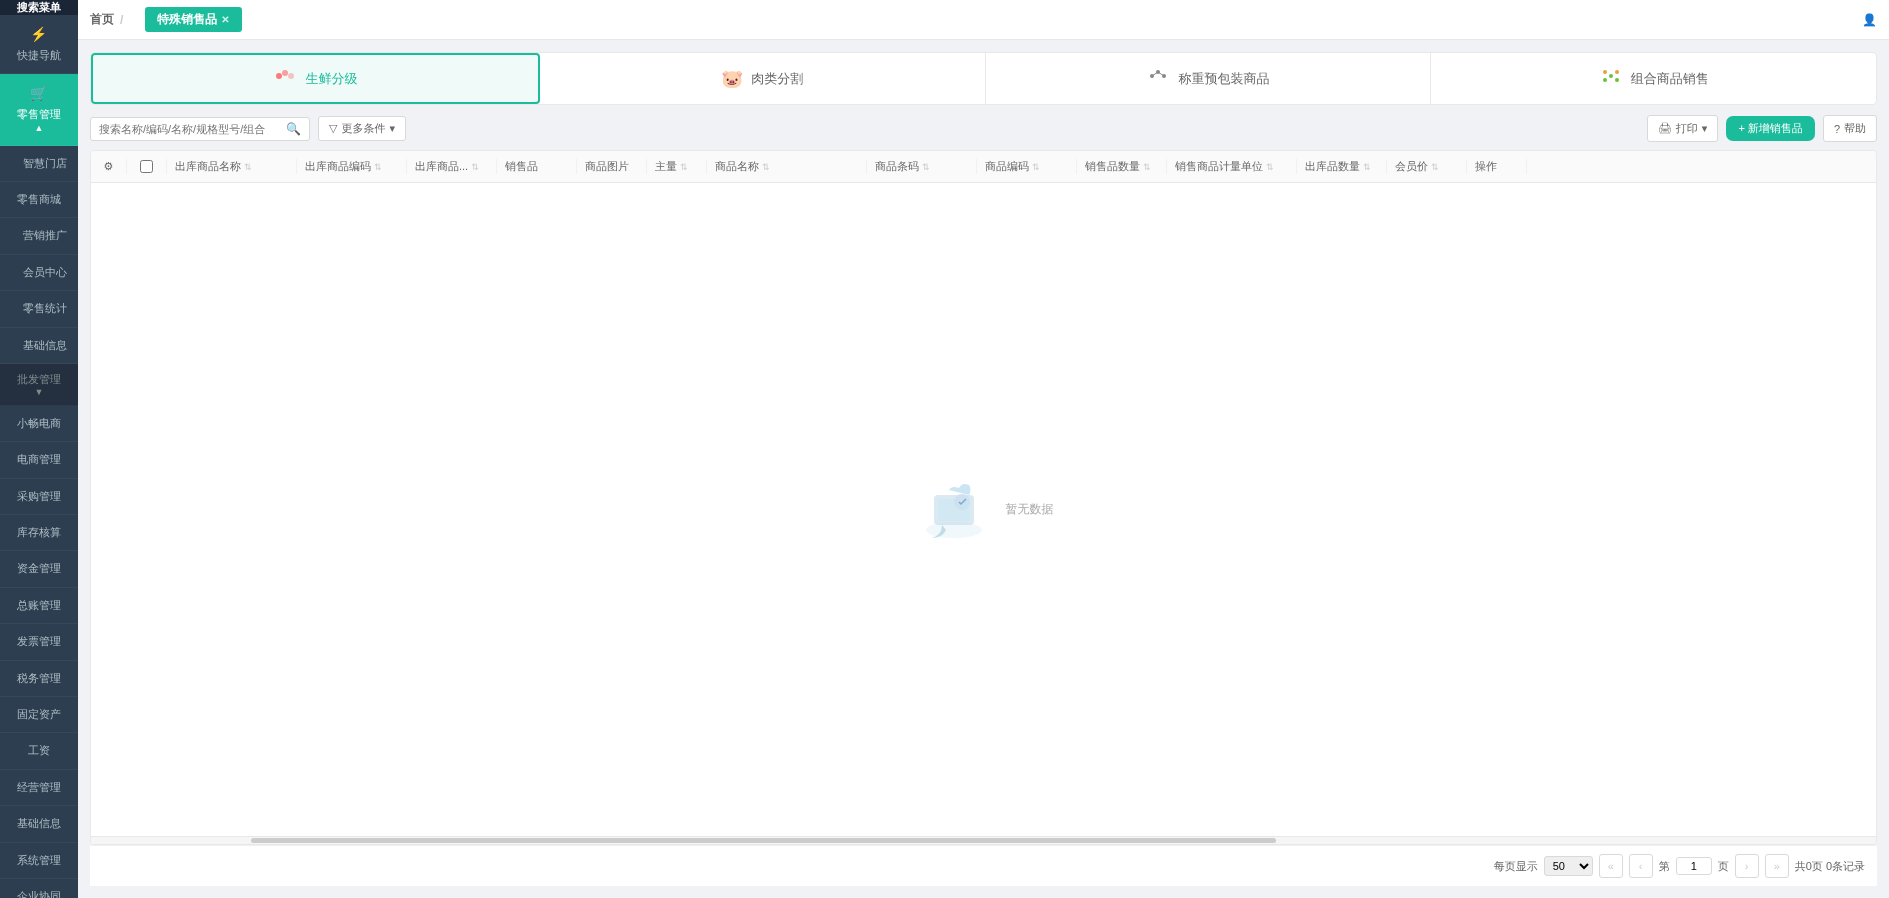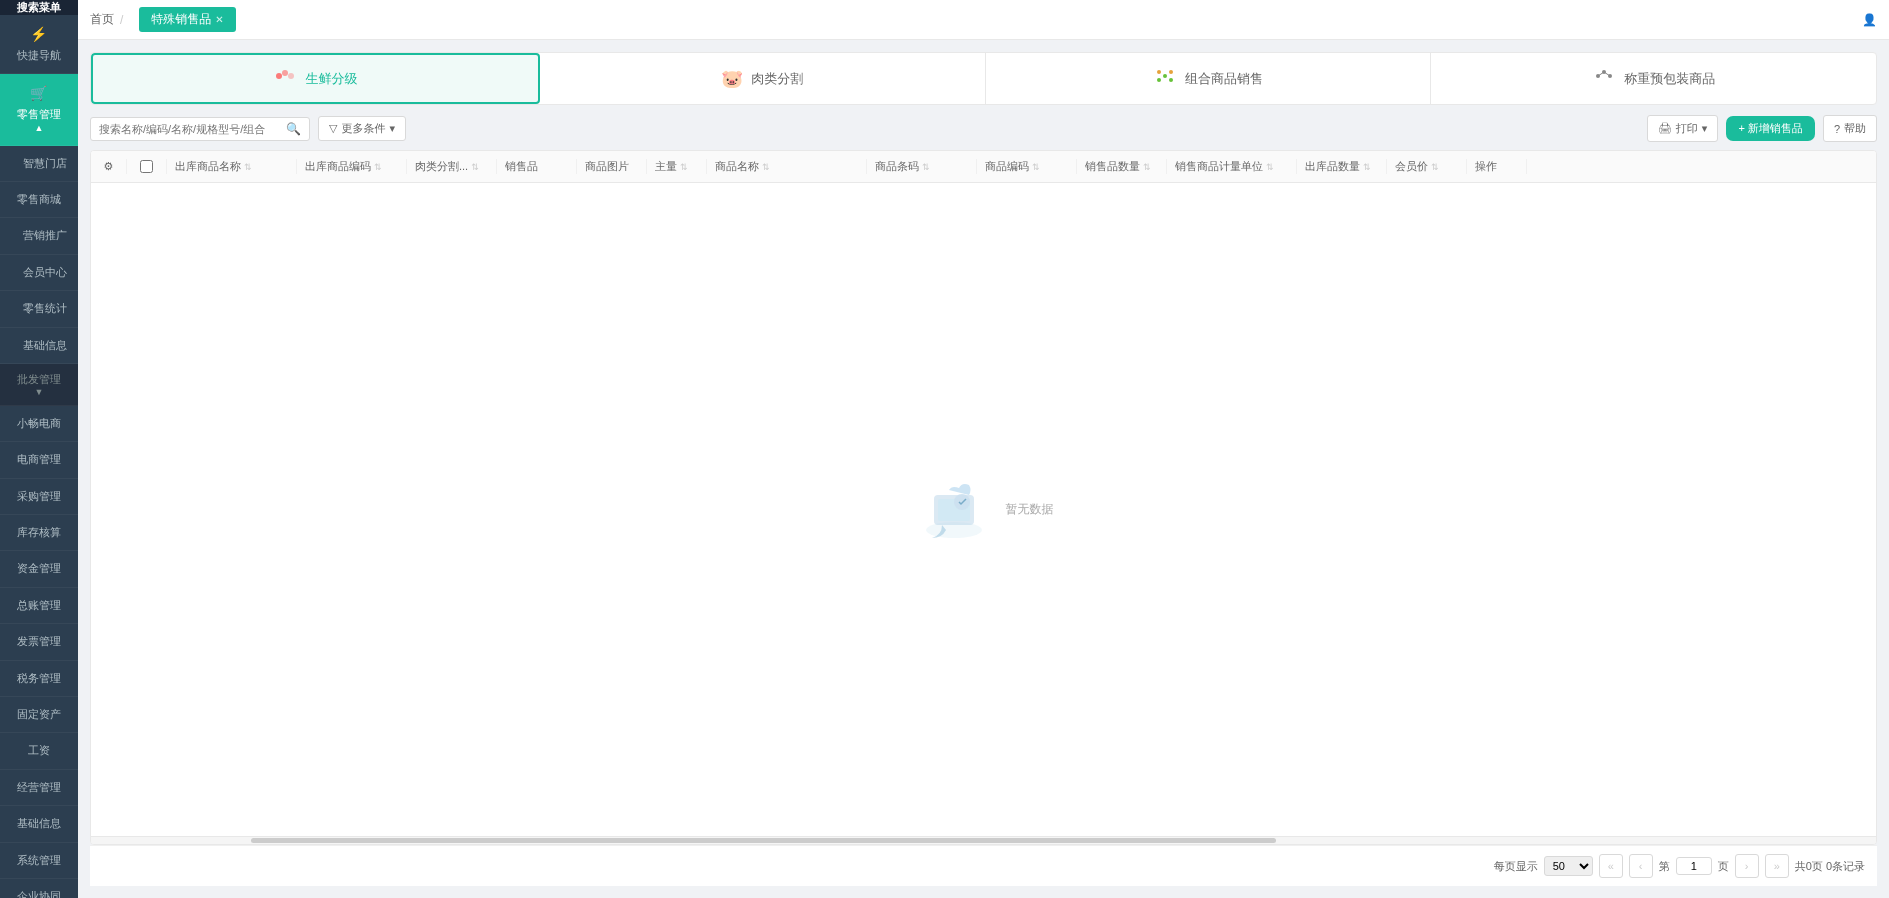--- a/index.html
+++ b/index.html
@@ -72,30 +72,31 @@
       padding: 0 12px;
       border-bottom: 1px solid #e8e8e8;
       flex-shrink: 0;
     }
     .topbar-breadcrumb {
       display: flex;
       align-items: center;
       gap: 6px;
       font-size: 12px;
       color: #666;
+      font-weight: bold;
     }
     .topbar-breadcrumb .home { color: #666; }
     .topbar-breadcrumb .sep { color: #ccc; }
     .topbar-tab {
       background: #1abc9c;
       color: #fff;
       padding: 4px 12px;
       border-radius: 3px;
       font-size: 12px;
-      margin-left: 10px;
+      margin-left: 16px;
       cursor: pointer;
       display: flex;
       align-items: center;
       gap: 4px;
     }
     .topbar-tab .close-x { font-size: 10px; opacity: 0.8; }
     .topbar-right { margin-left: auto; display: flex; align-items: center; gap: 8px; }
     .topbar-user { color: #666; font-size: 12px; }
 
     
@@ -441,40 +442,40 @@
         </span>
         <span>生鲜分级</span>
       </div>
       <div class="cat-tab">
         <span class="cat-icon">🐷</span>
         <span>肉类分割</span>
       </div>
       <div class="cat-tab">
         <span class="cat-icon">
           <svg width="24" height="18" viewBox="0 0 24 18">
+            <circle cx="6" cy="9" r="2" fill="#888"></circle>
+            <circle cx="12" cy="5" r="2" fill="#888"></circle>
+            <circle cx="18" cy="9" r="2" fill="#888"></circle>
+            <line x1="6" y1="9" x2="12" y2="5" stroke="#888" stroke-width="1"></line>
+            <line x1="12" y1="5" x2="18" y2="9" stroke="#888" stroke-width="1"></line>
+          </svg>
+        </span>
+        <span>称重预包装商品</span>
+      </div>
+      <div class="cat-tab">
+        <span class="cat-icon">
+          <svg width="24" height="18" viewBox="0 0 24 18">
             <circle cx="6" cy="5" r="2" fill="#e6a23c"></circle>
             <circle cx="12" cy="9" r="2" fill="#67c23a"></circle>
             <circle cx="18" cy="5" r="2" fill="#e6a23c"></circle>
             <circle cx="6" cy="13" r="2" fill="#67c23a"></circle>
             <circle cx="18" cy="13" r="2" fill="#67c23a"></circle>
           </svg>
         </span>
         <span>组合商品销售</span>
-      </div>
-      <div class="cat-tab">
-        <span class="cat-icon">
-          <svg width="24" height="18" viewBox="0 0 24 18">
-            <circle cx="6" cy="9" r="2" fill="#888"></circle>
-            <circle cx="12" cy="5" r="2" fill="#888"></circle>
-            <circle cx="18" cy="9" r="2" fill="#888"></circle>
-            <line x1="6" y1="9" x2="12" y2="5" stroke="#888" stroke-width="1"></line>
-            <line x1="12" y1="5" x2="18" y2="9" stroke="#888" stroke-width="1"></line>
-          </svg>
-        </span>
-        <span>称重预包装商品</span>
       </div>
     </div>
 
     <div class="toolbar">
       <div class="toolbar-left">
         <div class="search-box">
           <input type="text" placeholder="搜索名称/编码/名称/规格型号/组合" style="">
           <span class="search-icon">🔍</span>
         </div>
         <button class="filter-btn">
@@ -509,21 +510,21 @@
         </div>
         <div class="th" style="width:130px;">
           <span>出库商品名称</span>
           <span class="sort-icon">⇅</span>
         </div>
         <div class="th" style="width:110px;">
           <span>出库商品编码</span>
           <span class="sort-icon">⇅</span>
         </div>
         <div class="th" style="width:90px;">
-          <span>肉类分割...</span>
+          <span>出库商品...</span>
           <span class="sort-icon">⇅</span>
         </div>
         <div class="th" style="width:80px;">
           <span>销售品</span>
         </div>
         <div class="th" style="width:70px;">
           <span>商品图片</span>
         </div>
         <div class="th" style="width:60px;">
           <span>主量</span>

